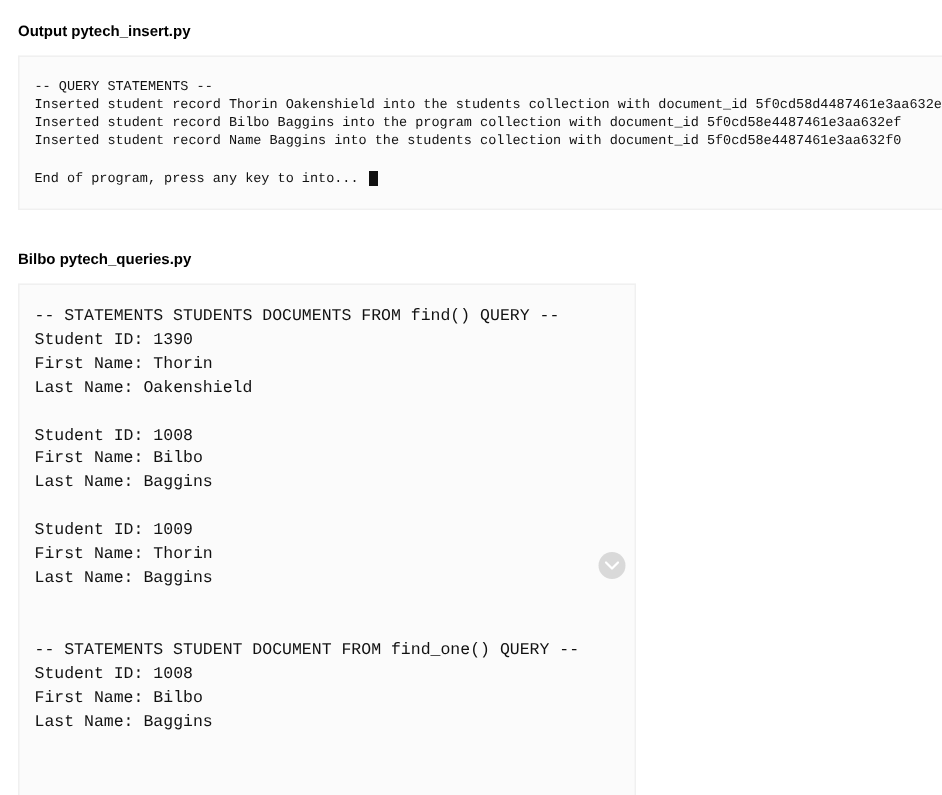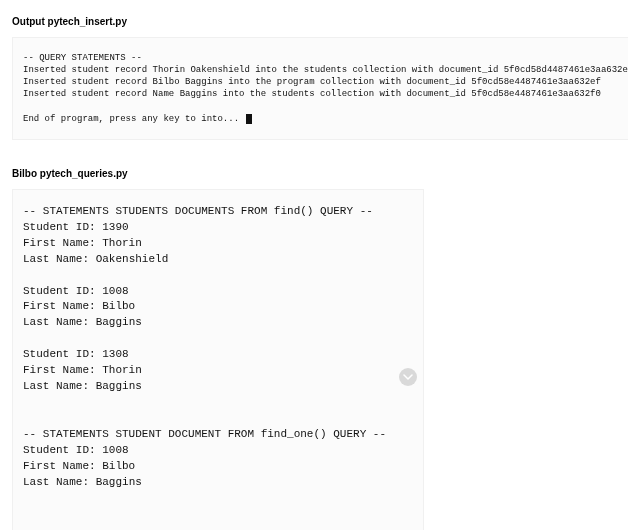--- a/index.html
+++ b/index.html
@@ -90,21 +90,21 @@
   </div>
   <div class="code-q"><span>-- STATEMENTS STUDENTS DOCUMENTS FROM find() QUERY --</span>
 <span>Student ID: </span><span>1390</span>
 <span>First Name: </span><span>Thorin</span>
 <span>Last Name: </span><span>Oakenshield</span>
 
 <span>Student ID: </span><span>1008</span>
 <span>First Name: </span><span>Bilbo</span>
 <span>Last Name: </span><span>Baggins</span>
 
-<span>Student ID: </span><span>1308</span>
+<span>Student ID: </span><span>1009</span>
 <span>First Name: </span><span>Thorin</span>
 <span>Last Name: </span><span>Baggins</span>
 
 
 <span>-- STATEMENTS STUDENT DOCUMENT FROM find_one() QUERY --</span>
 <span>Student ID: </span><span>1008</span>
 <span>First Name: </span><span>Bilbo</span>
 <span>Last Name: </span><span>Baggins</span>
 
 

